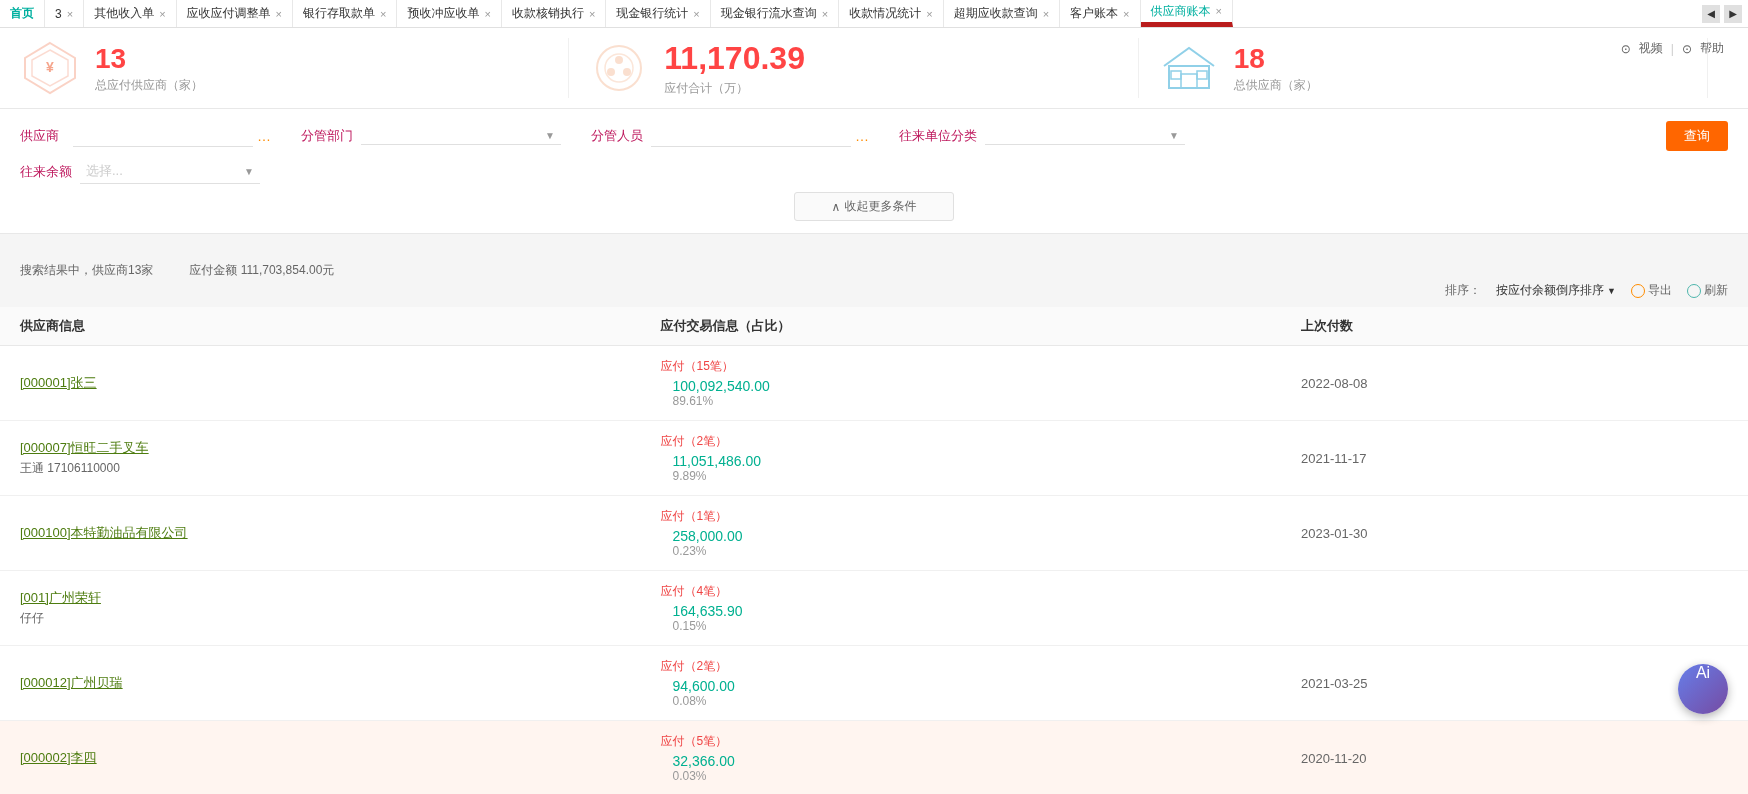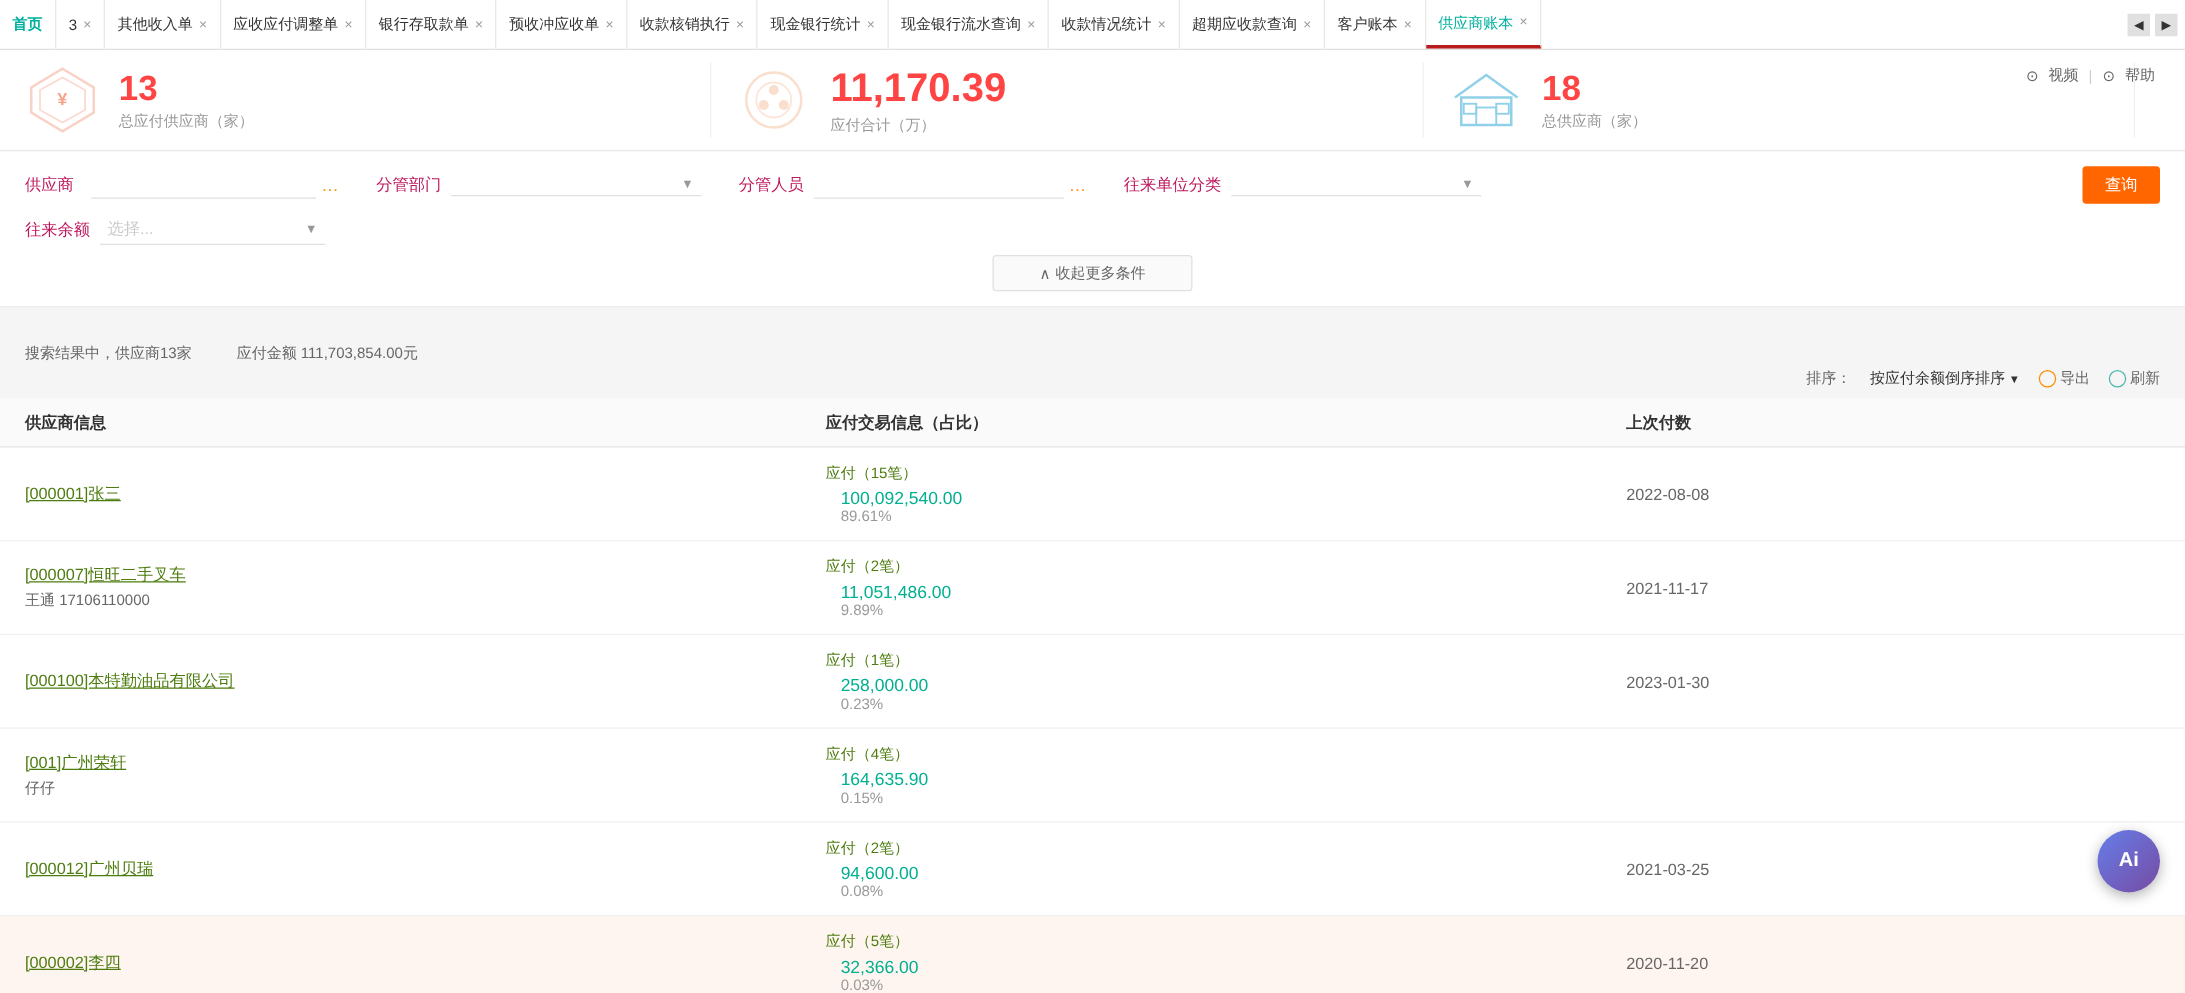--- a/index.html
+++ b/index.html
@@ -3,37 +3,37 @@
   <meta charset="utf-8">
   <style>
     * { box-sizing: border-box; margin: 0; padding: 0; }
     body { font-family: "Microsoft YaHei", "SimHei", Arial, sans-serif; font-size: 13px; background: #f5f5f5; color: #333; overflow-x: hidden; }
 
     
     .nav-bar {
       background: #fff;
       display: flex;
       align-items: center;
-      height: 40px;
+      height: 28px;
       border-bottom: 1px solid #e0e0e0;
       overflow: hidden;
     }
     .nav-item {
       display: flex;
       align-items: center;
       padding: 0 10px;
       height: 100%;
       font-size: 12px;
       color: #333;
       white-space: nowrap;
       border-right: 1px solid #e8e8e8;
       cursor: pointer;
       flex-shrink: 0;
     }
-    .nav-item.active { color: #00b0a0; border-bottom: 3px solid #b91c1c; }
+    .nav-item.active { color: #00b0a0; border-bottom: 5px solid #b91c1c; }
     .nav-item .close-x {
       margin-left: 5px;
       color: #999;
       font-size: 11px;
     }
     .nav-item.home { color: #00b0a0; font-weight: bold; }
     .nav-arrows {
       display: flex;
       align-items: center;
       margin-left: auto;
@@ -247,21 +247,21 @@
       color: #4d7c0f;
       text-decoration: underline;
       cursor: pointer;
       font-size: 13px;
     }
     .supplier-sub {
       font-size: 12px;
       color: #666;
       margin-top: 3px;
     }
-    .tx-label { font-size: 12px; color: #4d7c0f; margin-bottom: 3px; }
+    .tx-label { font-size: 12px; color: #ef4444; margin-bottom: 3px; }
     .tx-amount {
       font-size: 14px;
       color: #00b090;
       font-weight: 500;
     }
     .tx-percent { font-size: 12px; color: #999; margin-left: 12px; }
     .tx-row { display: flex; align-items: baseline; flex-direction: column; }
     .last-pay { font-size: 13px; color: #666; }
 
     
@@ -272,24 +272,24 @@
     .ai-btn {
       position: fixed;
       right: 20px;
       bottom: 80px;
       background: linear-gradient(135deg, #667eea, #764ba2);
       color: white;
       border-radius: 50%;
       width: 50px;
       height: 50px;
       display: flex;
-      align-items: center;
+      align-items: flex-start;
       justify-content: center;
       font-size: 16px;
-      font-weight: bold;
+      font-weight: normal;
       cursor: pointer;
       box-shadow: 0 3px 10px rgba(0,0,0,0.3);
     }
   </style>
 </head>
 <body>
 
 <div class="nav-bar">
   <div class="nav-item home">
     <span>首页</span>

